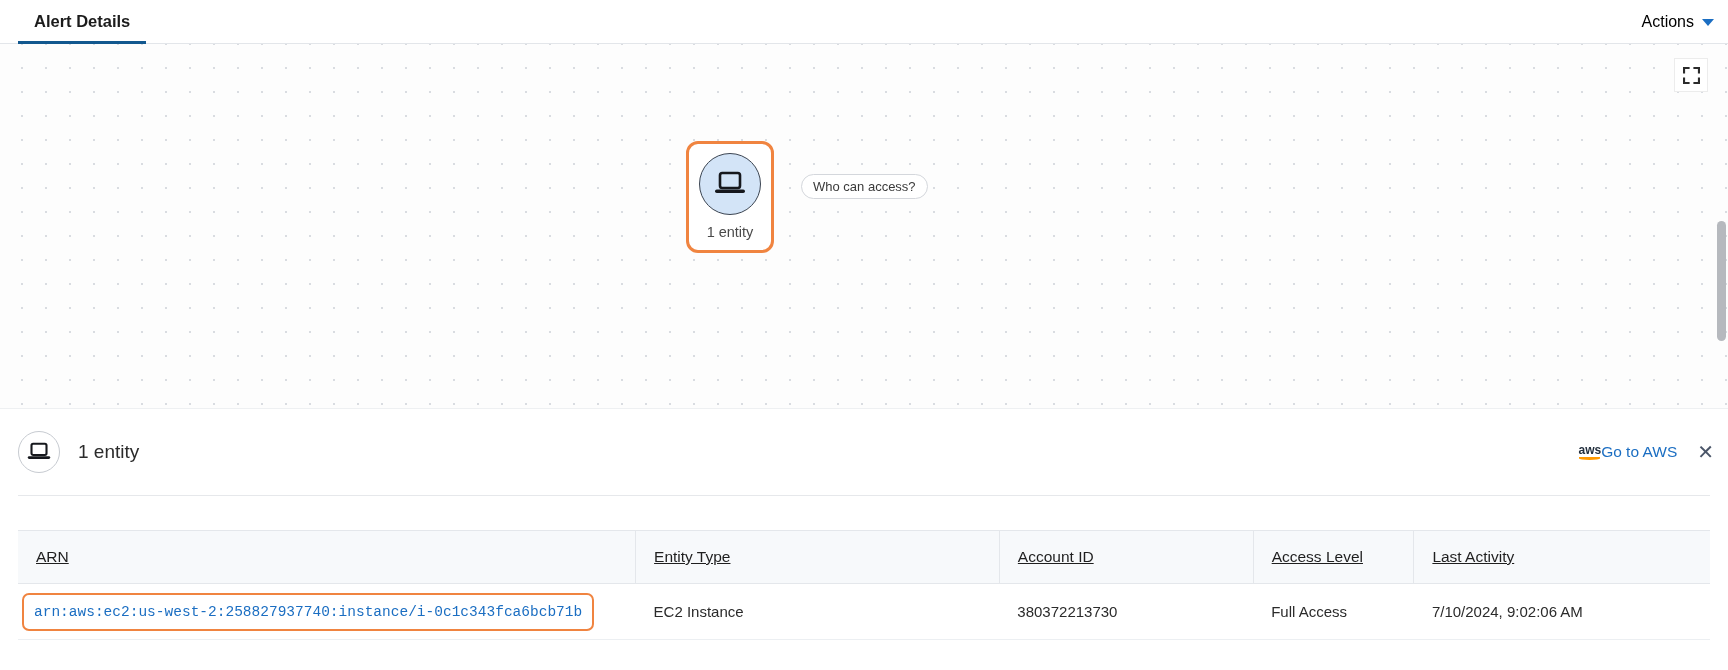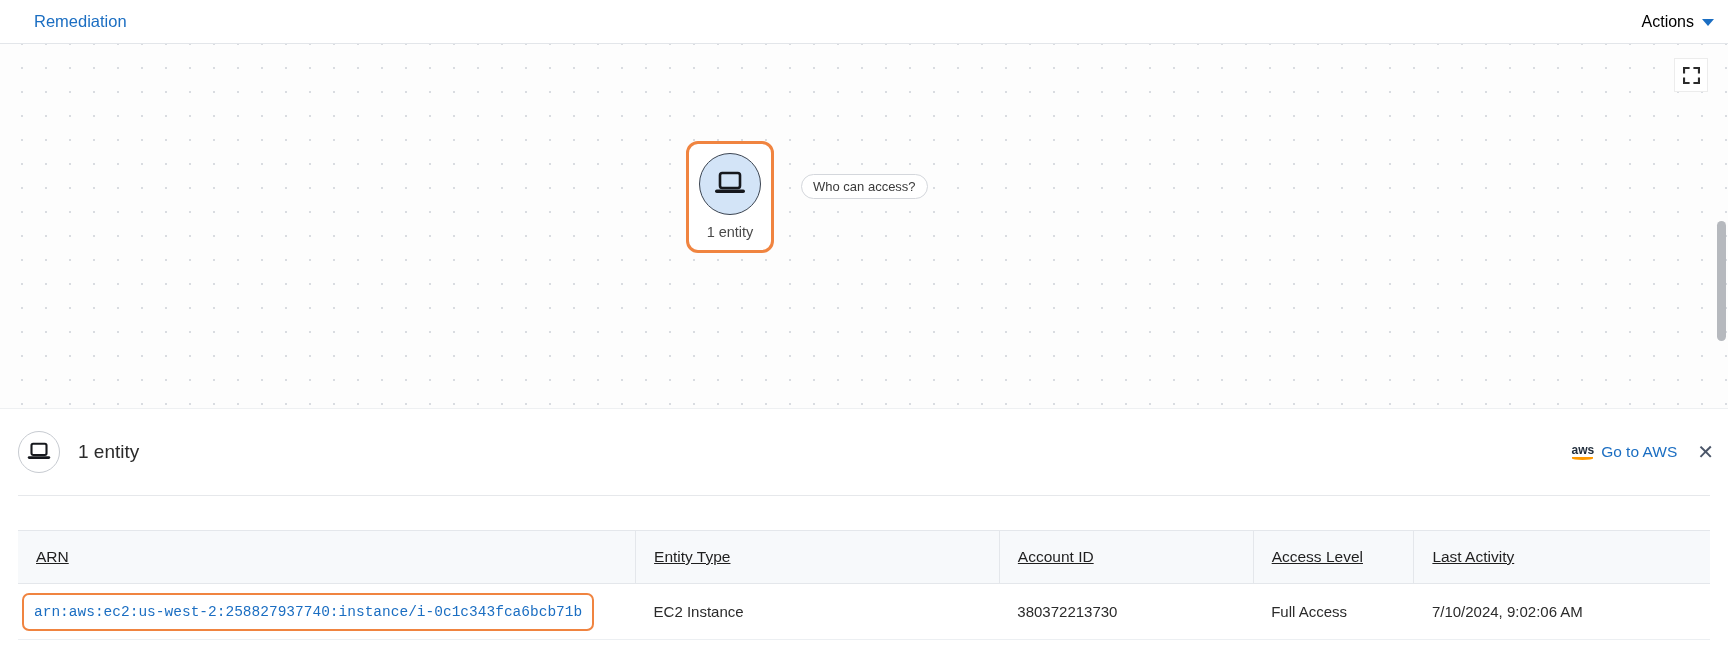--- a/index.html
+++ b/index.html
@@ -177,21 +177,20 @@
     position: absolute;
     right: 14px;
     top: 0; bottom: 0;
     display: flex;
     align-items: center;
     gap: 20px;
   }
   .aws-link {
     display: flex;
     align-items: center;
-    gap: 7px;
     color: #1b6ec2;
     font-size: 15.5px;
     cursor: pointer;
   }
   .aws-logo {
     font-size: 12px;
     font-weight: 700;
     color: #232f3e;
     line-height: 1;
     position: relative;
@@ -265,22 +264,22 @@
     width: 9px;
     height: 120px;
     background: #b6b9be;
     border-radius: 5px;
   }
 </style>
 </head>
 <body>
 
 <div class="tabbar">
-  <div class="tab">
-    <span>Remediation</span>
+  <div class="tab active">
+    <span>Alert Details</span>
   </div>
   <div class="actions-menu">
     <span>Actions</span>
     <span class="caret-down"></span>
   </div>
 </div>
 
 <div class="graph">
 
   <svg class="svg-layer">

